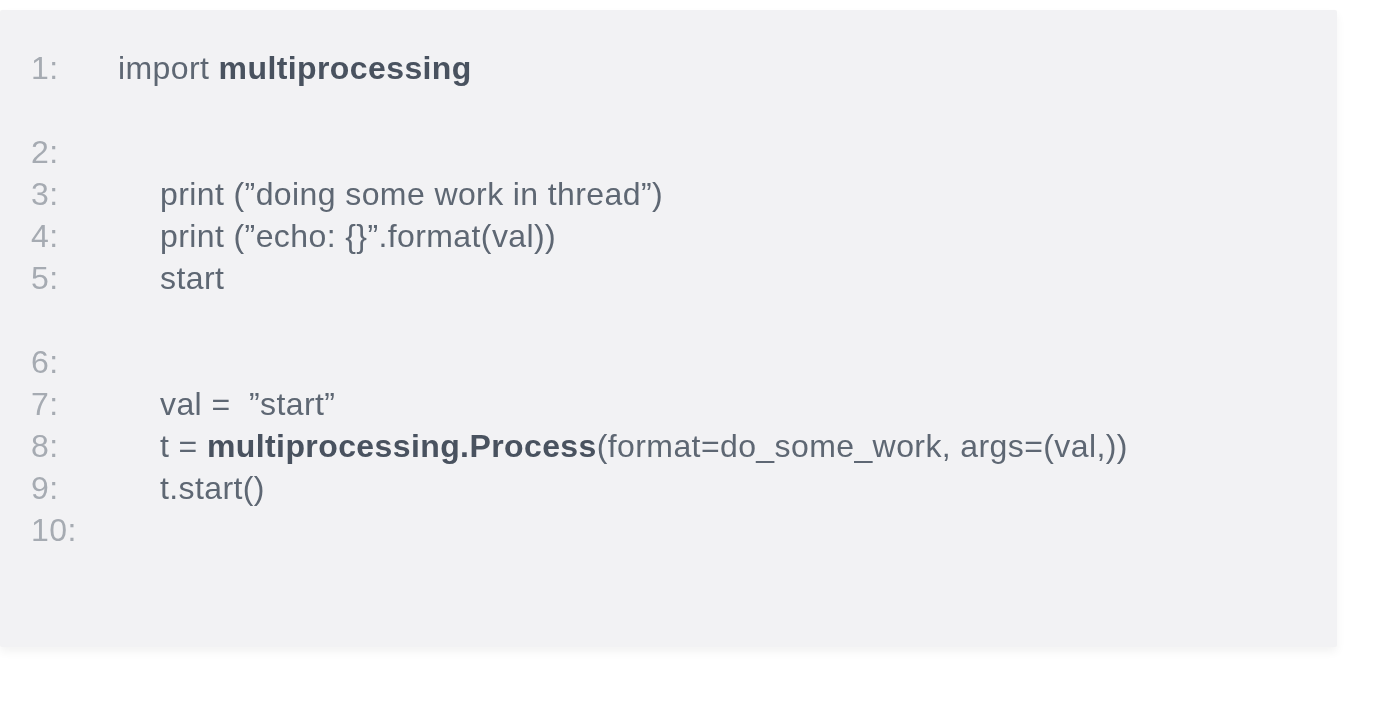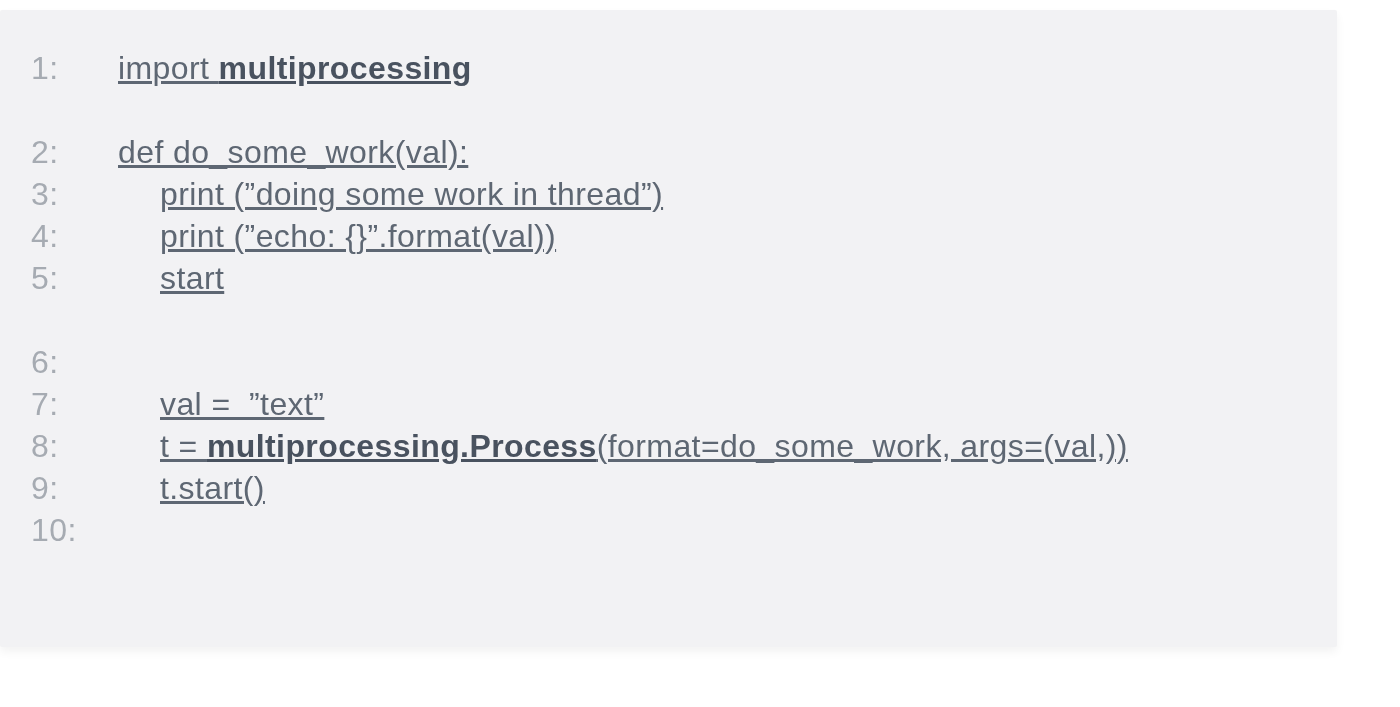--- a/index.html
+++ b/index.html
@@ -60,41 +60,39 @@
     color: var(--code-color, #5e6773);
   }
 
   .code-text.indent-1 {
     padding-left: 42px;
   }
 
   .code-text .plain {
     color: var(--code-color, #5e6773);
     white-space: pre;
-    text-decoration: underline;
   }
 
   .code-text .em {
     color: var(--em-color, #49525f);
     font-weight: bold;
     white-space: pre;
-    text-decoration: underline;
   }
 </style>
 </head>
 <body style="background: rgb(255, 255, 255);">
 
 <div class="stage">
   <div class="code-card">
       <div class="code-row"><span class="line-number">1:</span><span class="code-text indent-0"><span class="plain">import </span><span class="em">multiprocessing</span></span></div>
       <div class="code-row blank"></div>
-      <div class="code-row"><span class="line-number">2:</span><span class="code-text indent-0"><span class="plain">def do_some_work(val):</span></span></div>
+      <div class="code-row"><span class="line-number">2:</span></div>
       <div class="code-row"><span class="line-number">3:</span><span class="code-text indent-1"><span class="plain">print (”doing some work in thread”)</span></span></div>
       <div class="code-row"><span class="line-number">4:</span><span class="code-text indent-1"><span class="plain">print (”echo: {}”.format(val))</span></span></div>
       <div class="code-row"><span class="line-number">5:</span><span class="code-text indent-1"><span class="plain">start</span></span></div>
       <div class="code-row blank"></div>
       <div class="code-row"><span class="line-number">6:</span></div>
-      <div class="code-row"><span class="line-number">7:</span><span class="code-text indent-1"><span class="plain">val =  ”text”</span></span></div>
+      <div class="code-row"><span class="line-number">7:</span><span class="code-text indent-1"><span class="plain">val =  ”start”</span></span></div>
       <div class="code-row"><span class="line-number">8:</span><span class="code-text indent-1"><span class="plain">t = </span><span class="em">multiprocessing.Process</span><span class="plain">(format=do_some_work, args=(val,))</span></span></div>
       <div class="code-row"><span class="line-number">9:</span><span class="code-text indent-1"><span class="plain">t.start()</span></span></div>
       <div class="code-row"><span class="line-number">10:</span></div>
     </div>
 </div>
 
 </body></html>

